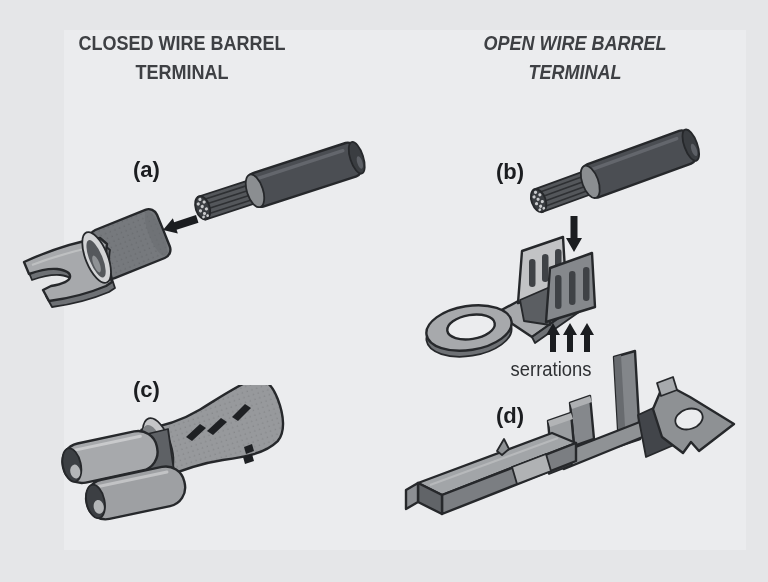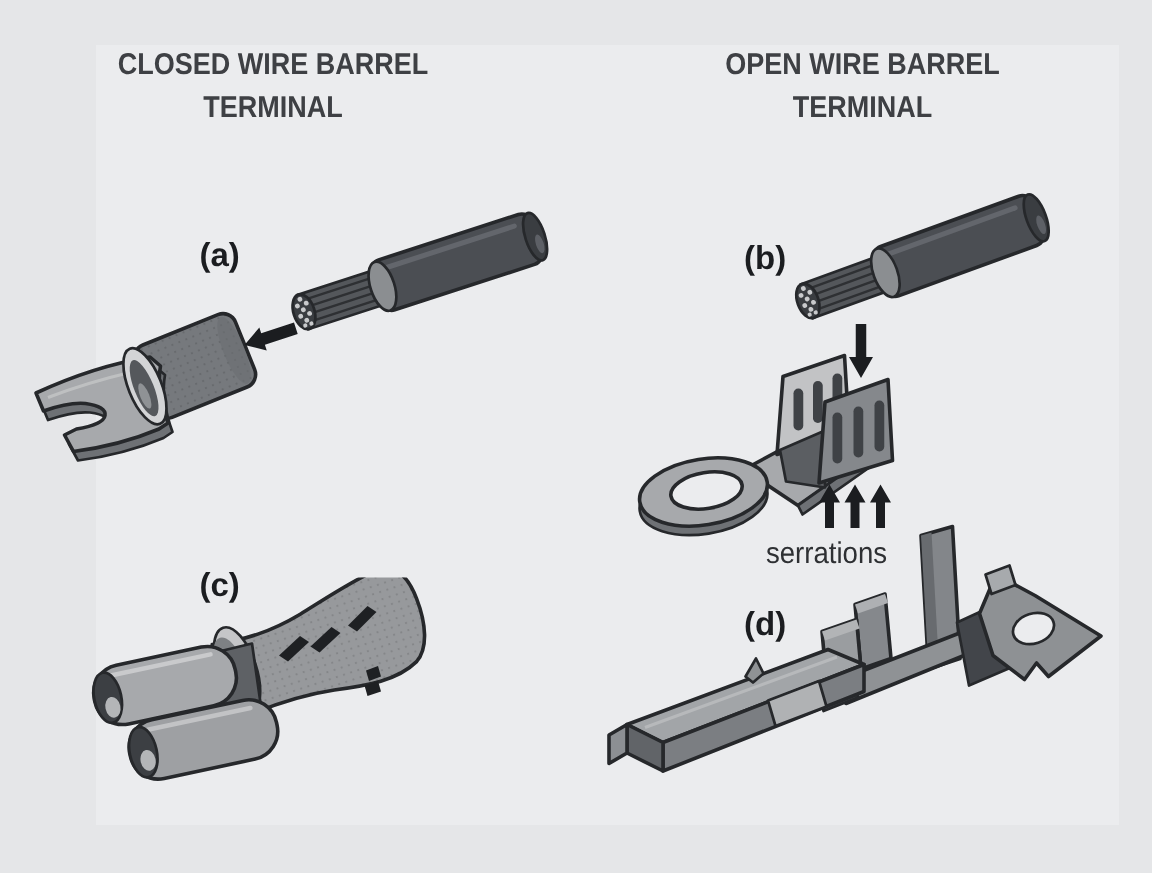--- a/index.html
+++ b/index.html
@@ -9,21 +9,21 @@
     --barrel_c:#97999c; --insulation:#4b4e53; --insulation_dark:#3a3d41; --strand:#54575b;
     --slot:#3f4246; --dot:#c9cacc;
   }
   html,body{margin:0;padding:0;}
   body{background:var(--page_bg);font-family:"Liberation Sans","DejaVu Sans",sans-serif;}
   .stage{position:relative;width:768px;height:574px;background:var(--page_bg);overflow:hidden;}
   .panel{position:absolute;left:64px;top:30px;width:682px;height:520px;background:var(--panel_bg);}
   .title{position:absolute;text-align:center;color:var(--title_ink);font-size:20px;font-weight:700;}
   .title .tline{line-height:29px;transform:scaleX(0.9);transform-origin:50% 50%;white-space:nowrap;}
   .title-left{left:37px;top:29px;width:290px;}
-  .title-right{left:430px;top:29px;width:290px;}
+  .title-right{left:430px;top:29px;width:290px;font-style:italic;}
   .figlabel{position:absolute;font-size:22px;font-weight:700;color:#1b1d20;white-space:nowrap;}
   .caption{position:absolute;left:492px;top:358px;width:118px;text-align:center;font-size:20px;
            color:#2e3033;transform:scaleX(0.92);transform-origin:50% 50%;z-index:6;}
   .fig{position:absolute;}
   .fig svg{display:block;width:100%;height:100%;}
   .o{stroke:var(--ink);stroke-width:2.4;stroke-linejoin:round;stroke-linecap:round;}
   .o2{stroke:var(--ink);stroke-width:1.8;stroke-linejoin:round;stroke-linecap:round;}
   .nostroke{stroke:none;}
 </style>
 </head>

